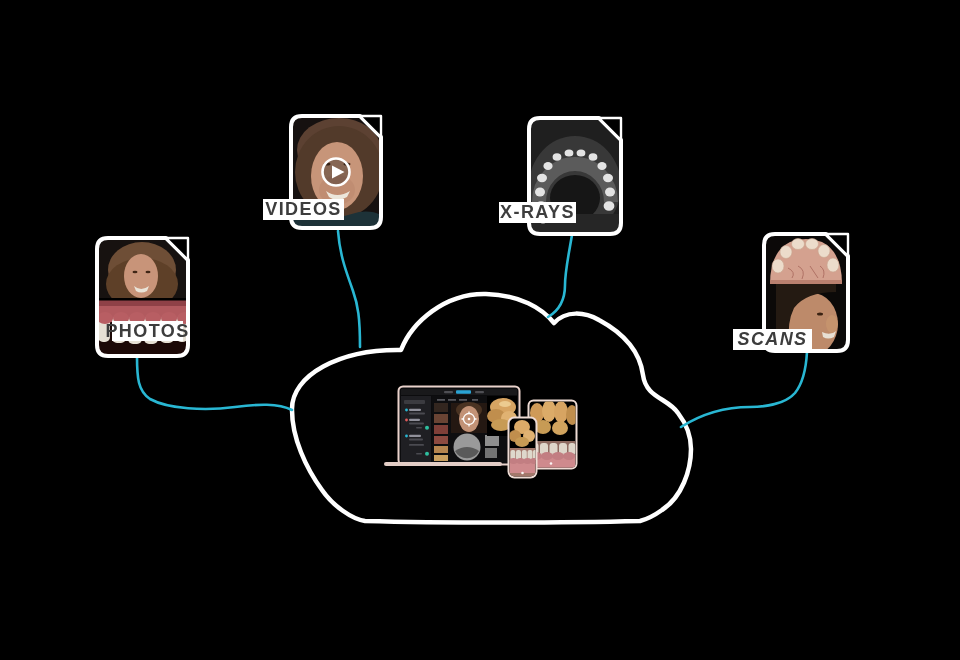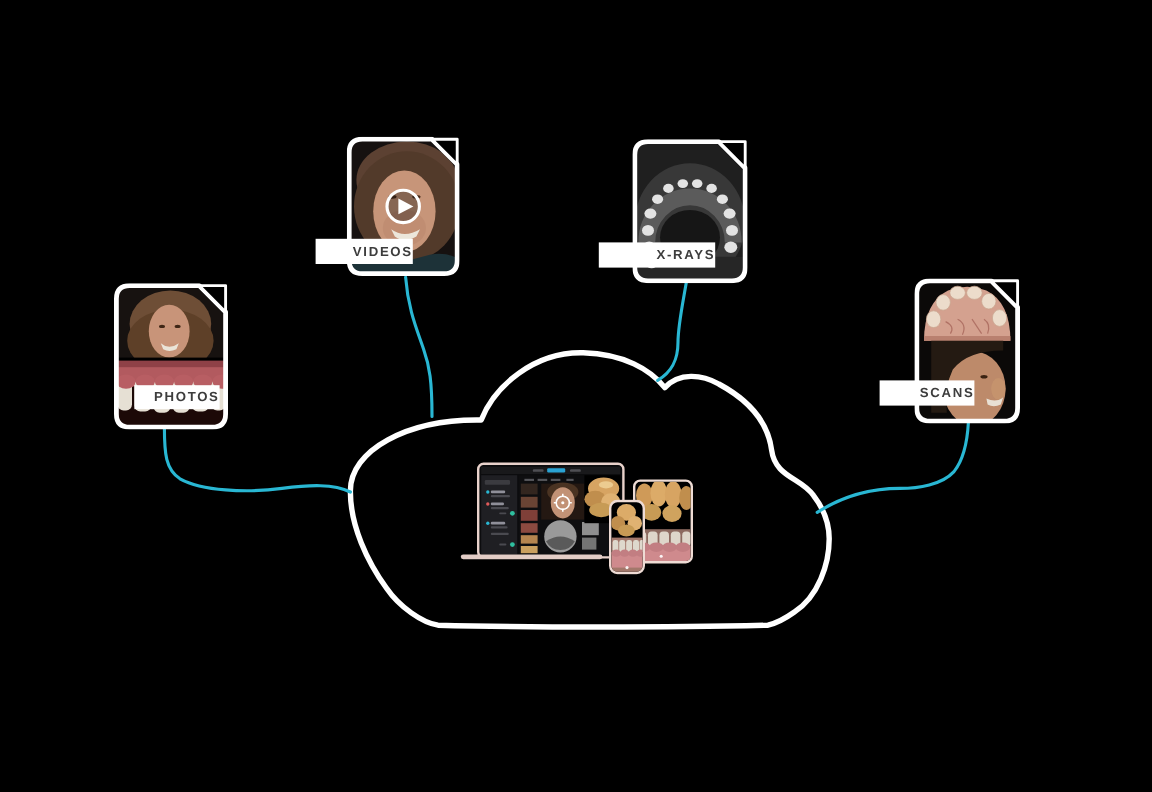--- a/index.html
+++ b/index.html
@@ -9,26 +9,26 @@
   svg{display:block;}
   
   #wires{left:0;top:0;z-index:1;}
   
   .card{z-index:3;}
   .card-videos{left:289px;top:114px;width:94px;height:116px;}
   .card-xrays {left:527px;top:116px;width:96px;height:120px;}
   .card-photos{left:95px; top:236px;width:95px;height:122px;}
   .card-scans {left:762px;top:232px;width:88px;height:121px;}
   
-  .tag{z-index:4;background:#fff;display:flex;align-items:center;justify-content:flex-end;
-       color:#3d3d3d;font-weight:bold;font-size:11px;letter-spacing:1.4px;}
+  .tag{z-index:4;background:#fff;display:flex;align-items:center;justify-content:center;
+       color:#3d3d3d;font-weight:bold;font-size:18px;letter-spacing:1.4px;}
   .tag-videos{left:263px;top:199px;width:81px;height:21px;}
-  .tag-xrays {left:499px;top:202px;width:77px;height:21px;padding-left:20px;}
+  .tag-xrays {left:499px;top:202px;width:77px;height:21px;}
   .tag-photos{left:68px; top:321px;width:71px;height:20px;margin-left:44px;}
-  .tag-scans {left:733px;top:317px;width:79px;height:21px;}
+  .tag-scans {left:733px;top:329px;width:79px;height:21px;font-style:italic;}
   
   .laptop {left:397px;top:385px;width:124px;height:82px;z-index:2;}
   .laptop-base{left:384px;top:462px;width:118px;height:4px;border-radius:2px;
                background:#e3cdc6;z-index:2;}
   .tablet {left:527px;top:399px;width:51px;height:71px;z-index:3;}
   .phone  {left:507px;top:416px;width:31px;height:63px;z-index:4;}
 </style>
 </head>
 <body>
 

